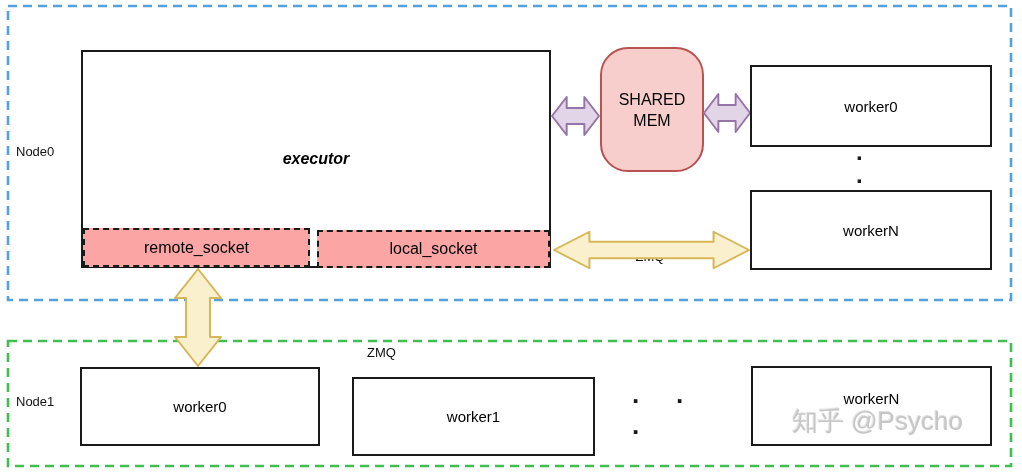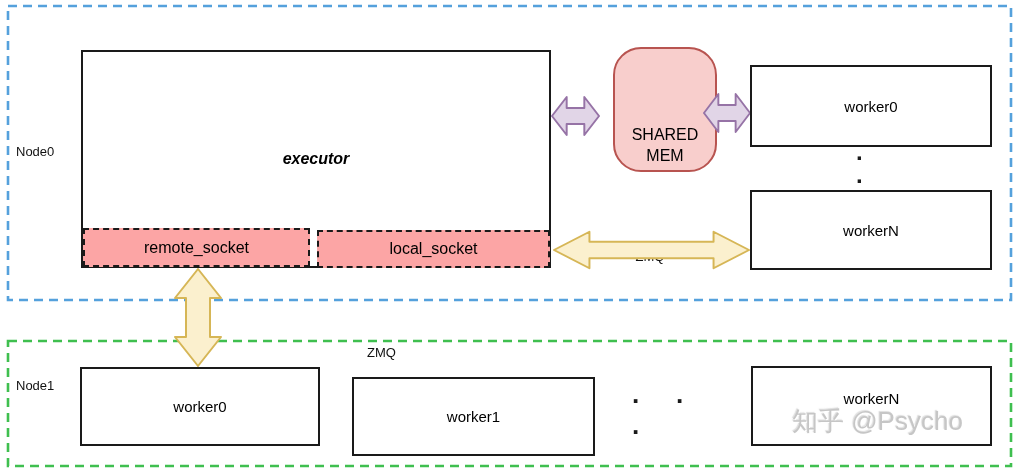--- a/index.html
+++ b/index.html
@@ -36,25 +36,24 @@
   }
   .executor-box{font-size:16px;font-style:italic;}
   .executor-box .bold{font-weight:bold;}
 
   .shared-mem{
     position:absolute;
     left:600px;top:47px;width:104px;height:125px;
     background:var(--shared-mem-fill,#F8CECC);
     border:2px solid var(--shared-mem-border,#B85450);
     border-radius:28px;
-    display:flex;align-items:flex-end;justify-content:center;
+    display:flex;align-items:center;justify-content:center;
     text-align:center;font-size:16px;line-height:21px;
     box-sizing:border-box;
     padding:4px;
-    margin-left:13px;
   }
 
   .purple-arrow polygon{
     fill:var(--purple-arrow-fill,#E1D5E7);
     stroke:var(--purple-arrow-border,#9673A6);
     stroke-width:2;stroke-linejoin:round;
   }
   .yellow-arrow polygon{
     fill:var(--yellow-arrow-fill,#FBF0CE);
     stroke:var(--yellow-arrow-border,#D6B656);
@@ -126,21 +125,21 @@
   <div class="abs zmq-label" style="left:615px;top:209px;width:70px;text-align:center;">ZMQ</div>
   <svg class="abs yellow-arrow" style="left:553px;top:229px;" width="197" height="42" viewBox="0 0 200 46" preserveAspectRatio="none">
     <polygon points="1,23 37,3 37,14 163,14 163,3 199,23 163,43 163,32 37,32 37,43"></polygon>
   </svg>
 
   <svg class="abs yellow-arrow" style="left:172px;top:268px;" width="52" height="99" viewBox="0 0 52 99" preserveAspectRatio="none">
     <polygon points="26,1 49,30 38,30 38,69 49,69 26,98 3,69 14,69 14,30 3,30"></polygon>
   </svg>
   <div class="abs zmq-label" style="left:367px;top:305px;">ZMQ</div>
 
-  <div class="abs node-label" style="left:16px;top:378px;">Node1</div>
+  <div class="abs node-label" style="left:16px;top:394px;">Node1</div>
 
   <div class="solid-box" style="left:80px;top:367px;width:240px;height:79px;">
     <span>worker0</span>
   </div>
   <div class="solid-box" style="left:352px;top:377px;width:243px;height:79px;">
     <span>worker1</span>
   </div>
   <div class="dots-h">· · ·</div>
   <div class="solid-box" style="left:751px;top:366px;width:241px;height:80px;align-items:flex-start;padding-top:22px;">
     <span>workerN</span>

